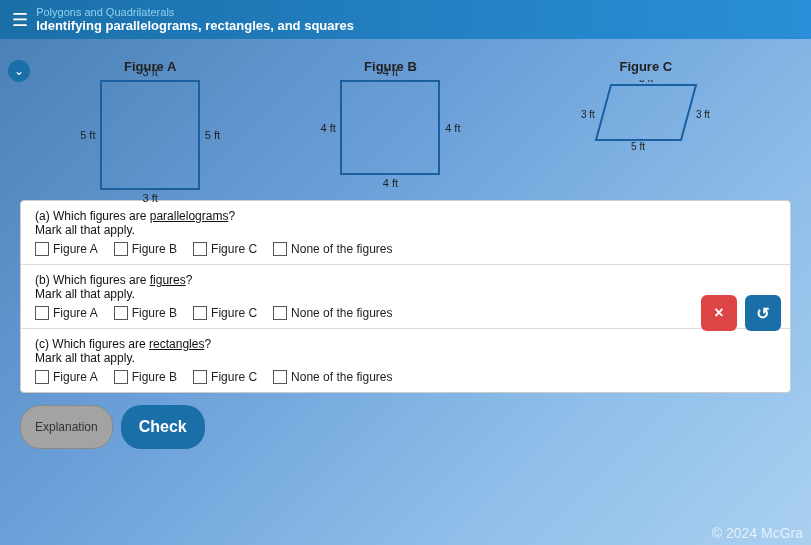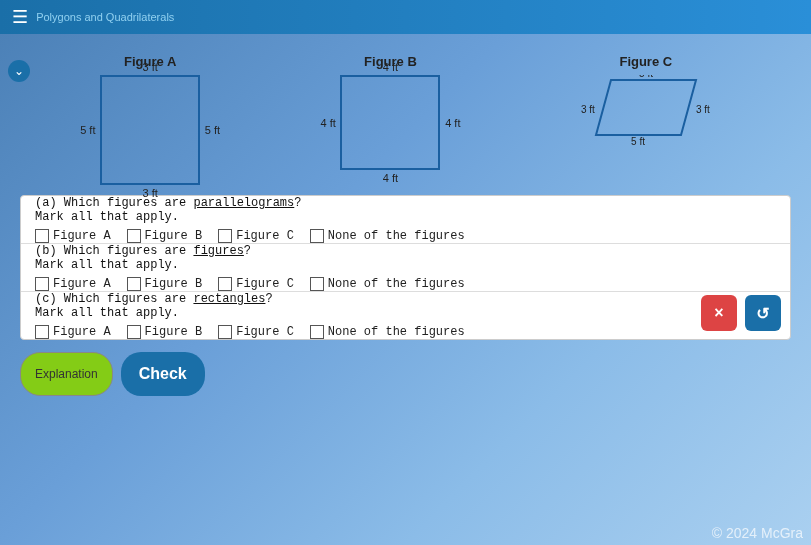--- a/index.html
+++ b/index.html
@@ -99,23 +99,22 @@
     .questions-area {
       background: white;
       margin: 0 20px;
       border: 1px solid #ccc;
       border-radius: 4px;
       padding: 0;
       flex: 0 0 auto;
     }
 
     .question-row {
-      padding: 0 14px;
+      padding: 8px 14px;
       border-bottom: 1px solid #ddd;
-      font-family: Liberation Mono, monospace;
     }
     .question-row:last-child {
       border-bottom: none;
     }
 
     .question-text {
       font-size: 12px;
       color: #111;
       margin-bottom: 5px;
     }
@@ -150,21 +149,21 @@
 
     .bottom-bar {
       display: flex;
       justify-content: space-between;
       align-items: center;
       padding: 8px 20px;
       margin-top: 4px;
     }
 
     .btn-explanation {
-      background: #84cc16;
+      background: #a3a3a3;
       border: 1.5px solid #888;
       border-radius: 20px;
       padding: 14px 14px;
       font-size: 12px;
       cursor: pointer;
       color: #333;
     }
 
     .btn-check {
       background: #1a6fa8;
@@ -239,20 +238,21 @@
     .dim-left { left: -22px; top: 50%; transform: translateY(-50%); }
     .dim-right { right: -22px; top: 50%; transform: translateY(-50%); }
   </style>
 </head>
 <body>
 
 <div class="header-bar">
   <span class="menu-icon">☰</span>
   <div>
     <div class="header-title-small">Polygons and Quadrilaterals</div>
+    <div class="header-title-main">Identifying parallelograms, rectangles, and squares</div>
   </div>
 </div>
 
 <button class="chevron-down">⌄</button>
 
 <div class="main-content">
 
   <div class="figures-area">
 
     <div class="figure-container">

